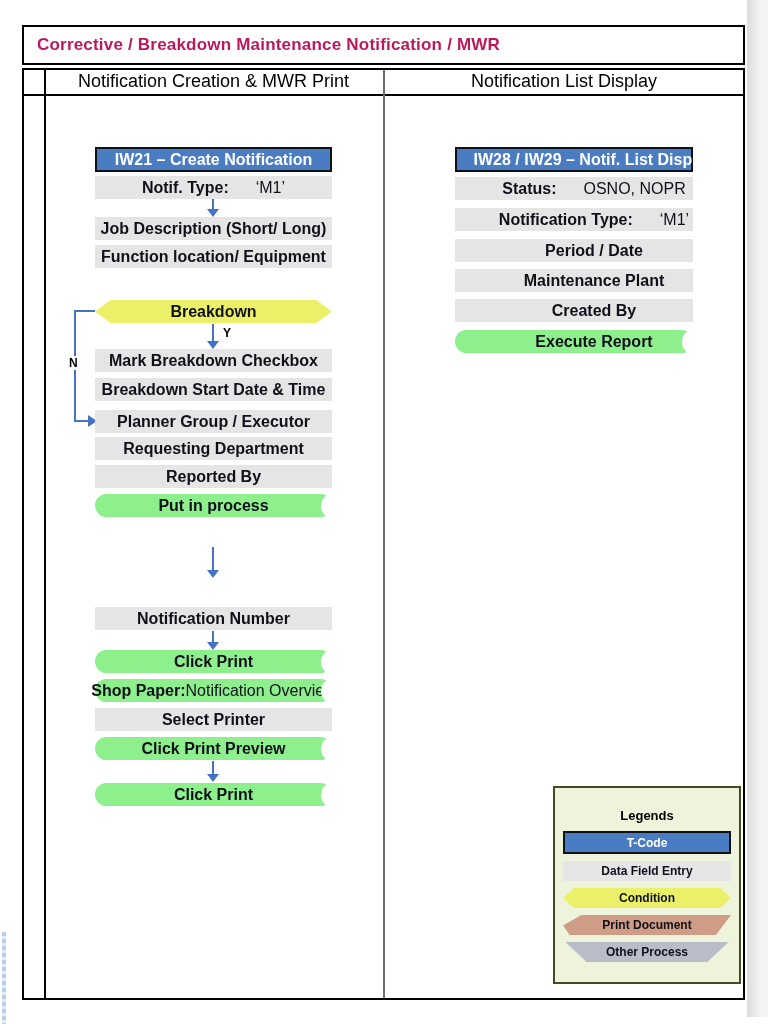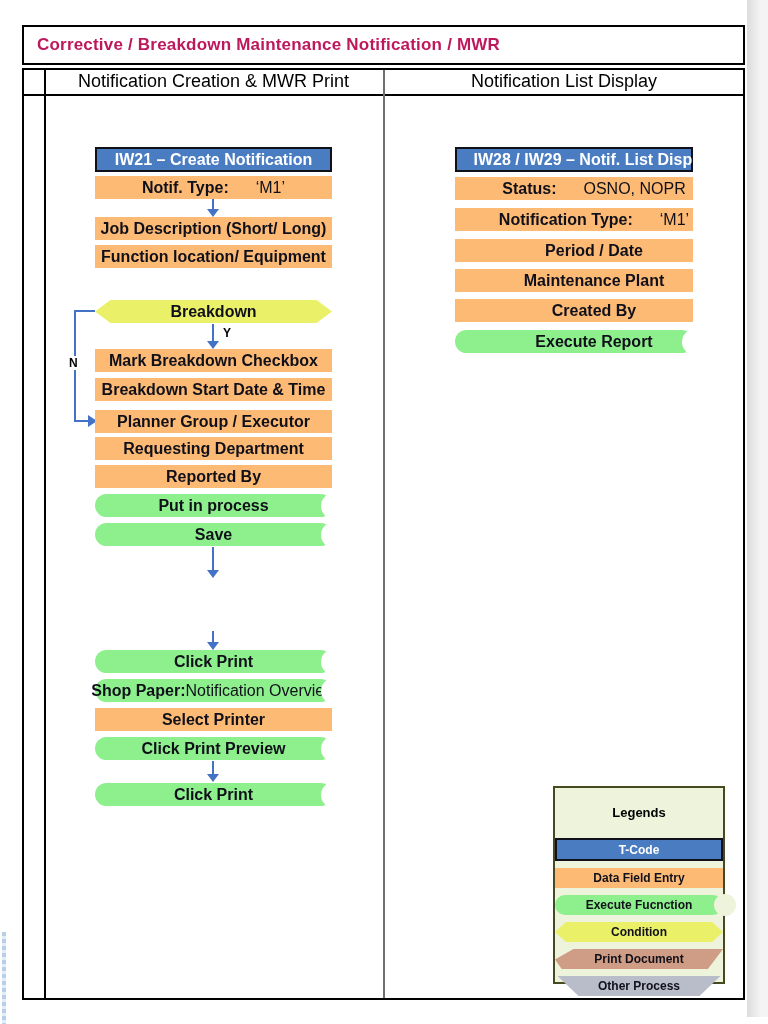--- a/index.html
+++ b/index.html
@@ -25,45 +25,45 @@
     font-size:18px; color:#000; }
   .lane-header.l { left:45px; width:337px; }
   .lane-header.r { left:384px; width:360px; }
 
   
   .node { position:absolute; height:23px; display:flex; align-items:center; justify-content:center;
     font-size:16px; font-weight:bold; color:#10101a; text-align:center; white-space:nowrap; }
   .colL { left:95px; width:237px; }
   .colR { left:455px; width:238px;padding-left:40px; }
   .tcode { background:#4a7cc2; border:2px solid #101018; color:#fff; height:25px; }
-  .field { background:#fdba74;gap:27px; }
+  .field { background:#e5e5e5;gap:27px; }
   .pill  { background:#8df08d; border-radius:12px; }
   .pill::after { content:""; position:absolute; top:50%; transform:translateY(-50%);
     right:-15px; width:26px; height:26px; border-radius:50%; background:#fff; }
   .hex { background:#eaf169; clip-path:polygon(0% 50%,6.5% 0%,93.5% 0%,100% 50%,93.5% 100%,6.5% 100%); }
   .shape-print { background:#cf9c86; clip-path:polygon(11% 0%,100% 0%,91% 100%,4% 100%,0% 52%); }
   .shape-other { background:#b9bcc9; clip-path:polygon(1.5% 0%,98.5% 0%,86% 100%,14% 100%); }
   .node .r { font-weight:normal; }
 
   
   .varrow { position:absolute; width:12px; }
   .varrow::before { content:""; position:absolute; left:5px; top:0; bottom:7px; width:2px; background:#4472c4; }
   .varrow::after { content:""; position:absolute; left:0; bottom:0; width:0; height:0;
     border-left:6px solid transparent; border-right:6px solid transparent; border-top:8px solid #4472c4; }
   .cline { position:absolute; background:#4472c4; }
   .rarrow { position:absolute; width:0; height:0;
     border-top:6px solid transparent; border-bottom:6px solid transparent; border-left:9px solid #4472c4; }
   .branch-label { position:absolute; font-size:12px; font-weight:bold; color:#000; background:#fff; padding:0 2px; }
 
   
-  .legend { position:absolute; left:553px; top:786px; width:172px; height:198px;
+  .legend { position:absolute; left:553px; top:786px; width:188px; height:198px;
     background:#eef3dc; border:2px solid #454a20; display:flex; flex-direction:column; align-items:center;
     padding-top:17px; }
   .legend-title { font-size:13px; font-weight:bold; color:#000; height:20px; display:flex; align-items:center; }
-  .legend-items { display:flex; flex-direction:column; gap:7px; margin-top:18px; width:168px; }
+  .legend-items { display:flex; flex-direction:column; gap:7px; margin-top:6px; width:168px; }
   .legend .node { position:relative; width:168px; height:20px; font-size:12px; }
   .legend .tcode { height:23px; }
   .legend .pill::after { background:#eef3dc; right:-13px; width:22px; height:22px; }
 </style>
 </head>
 <body>
 
 <div class="page">
 
   <div class="edge-strip"></div>
@@ -99,24 +99,24 @@
   <div class="cline" style="left:74px; top:420px; width:15px; height:2px"></div>
   <div class="rarrow" style="left:88px; top:415px"></div>
   <div class="branch-label" style="left:67px; top:356px">N</div>
 
   <div class="node colL field" style="top:349px">Mark Breakdown Checkbox</div>
   <div class="node colL field" style="top:378px">Breakdown Start Date &amp; Time</div>
   <div class="node colL field" style="top:410px">Planner Group / Executor</div>
   <div class="node colL field" style="top:437px">Requesting Department</div>
   <div class="node colL field" style="top:465px">Reported By</div>
   <div class="node colL pill" style="top:494px">Put in process</div>
-  <div class="node colL pill" style="top:523px">Save</div>
 
   <div class="varrow" style="left:207px; top:547px; height:31px"></div>
 
+  <div class="node colL field" style="top:607px">Notification Number</div>
   <div class="varrow" style="left:207px; top:631px; height:19px"></div>
   <div class="node colL pill" style="top:650px">Click Print</div>
   <div class="node colL pill" style="top:679px">
     <span>Shop Paper:</span>
       <span class="r"> Notification Overview</span>
   </div>
   <div class="node colL field" style="top:708px">Select Printer</div>
   <div class="node colL pill" style="top:737px">Click Print Preview</div>
   <div class="varrow" style="left:207px; top:761px; height:21px"></div>
   <div class="node colL pill" style="top:783px">Click Print</div>
@@ -133,20 +133,19 @@
   <div class="node colR field" style="top:239px">Period / Date</div>
   <div class="node colR field" style="top:269px">Maintenance Plant</div>
   <div class="node colR field" style="top:299px">Created By</div>
   <div class="node colR pill" style="top:330px">Execute Report</div>
 
   <div class="legend">
     <div class="legend-title">Legends</div>
     <div class="legend-items">
       <div class="node tcode">T-Code</div>
       <div class="node field">Data Field Entry</div>
-      <div class="node pill">Execute Fucnction</div>
       <div class="node hex">Condition</div>
       <div class="node shape-print">Print Document</div>
       <div class="node shape-other">Other Process</div>
     </div>
   </div>
 
 </div>
 
 </body></html>

